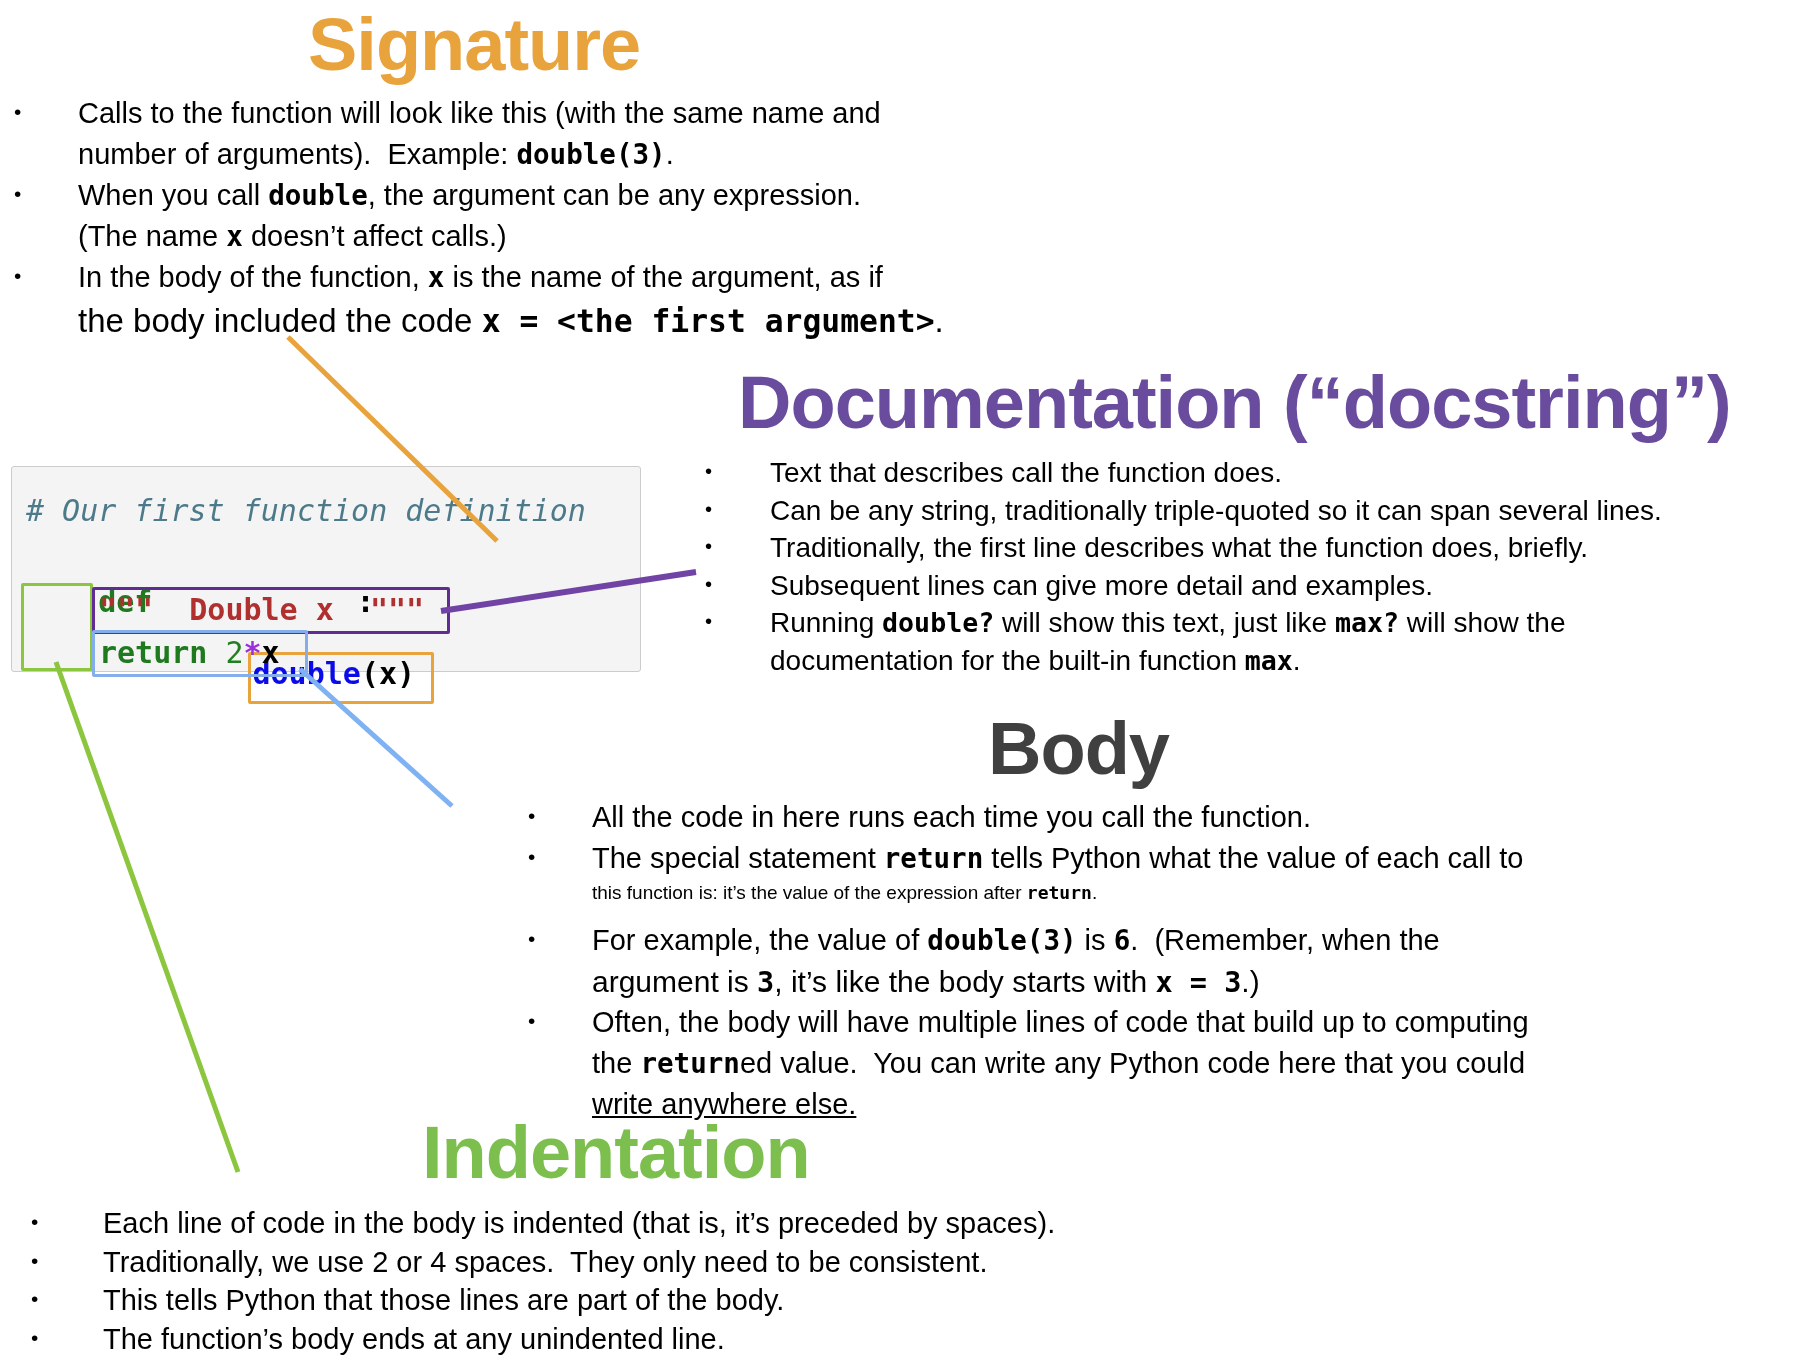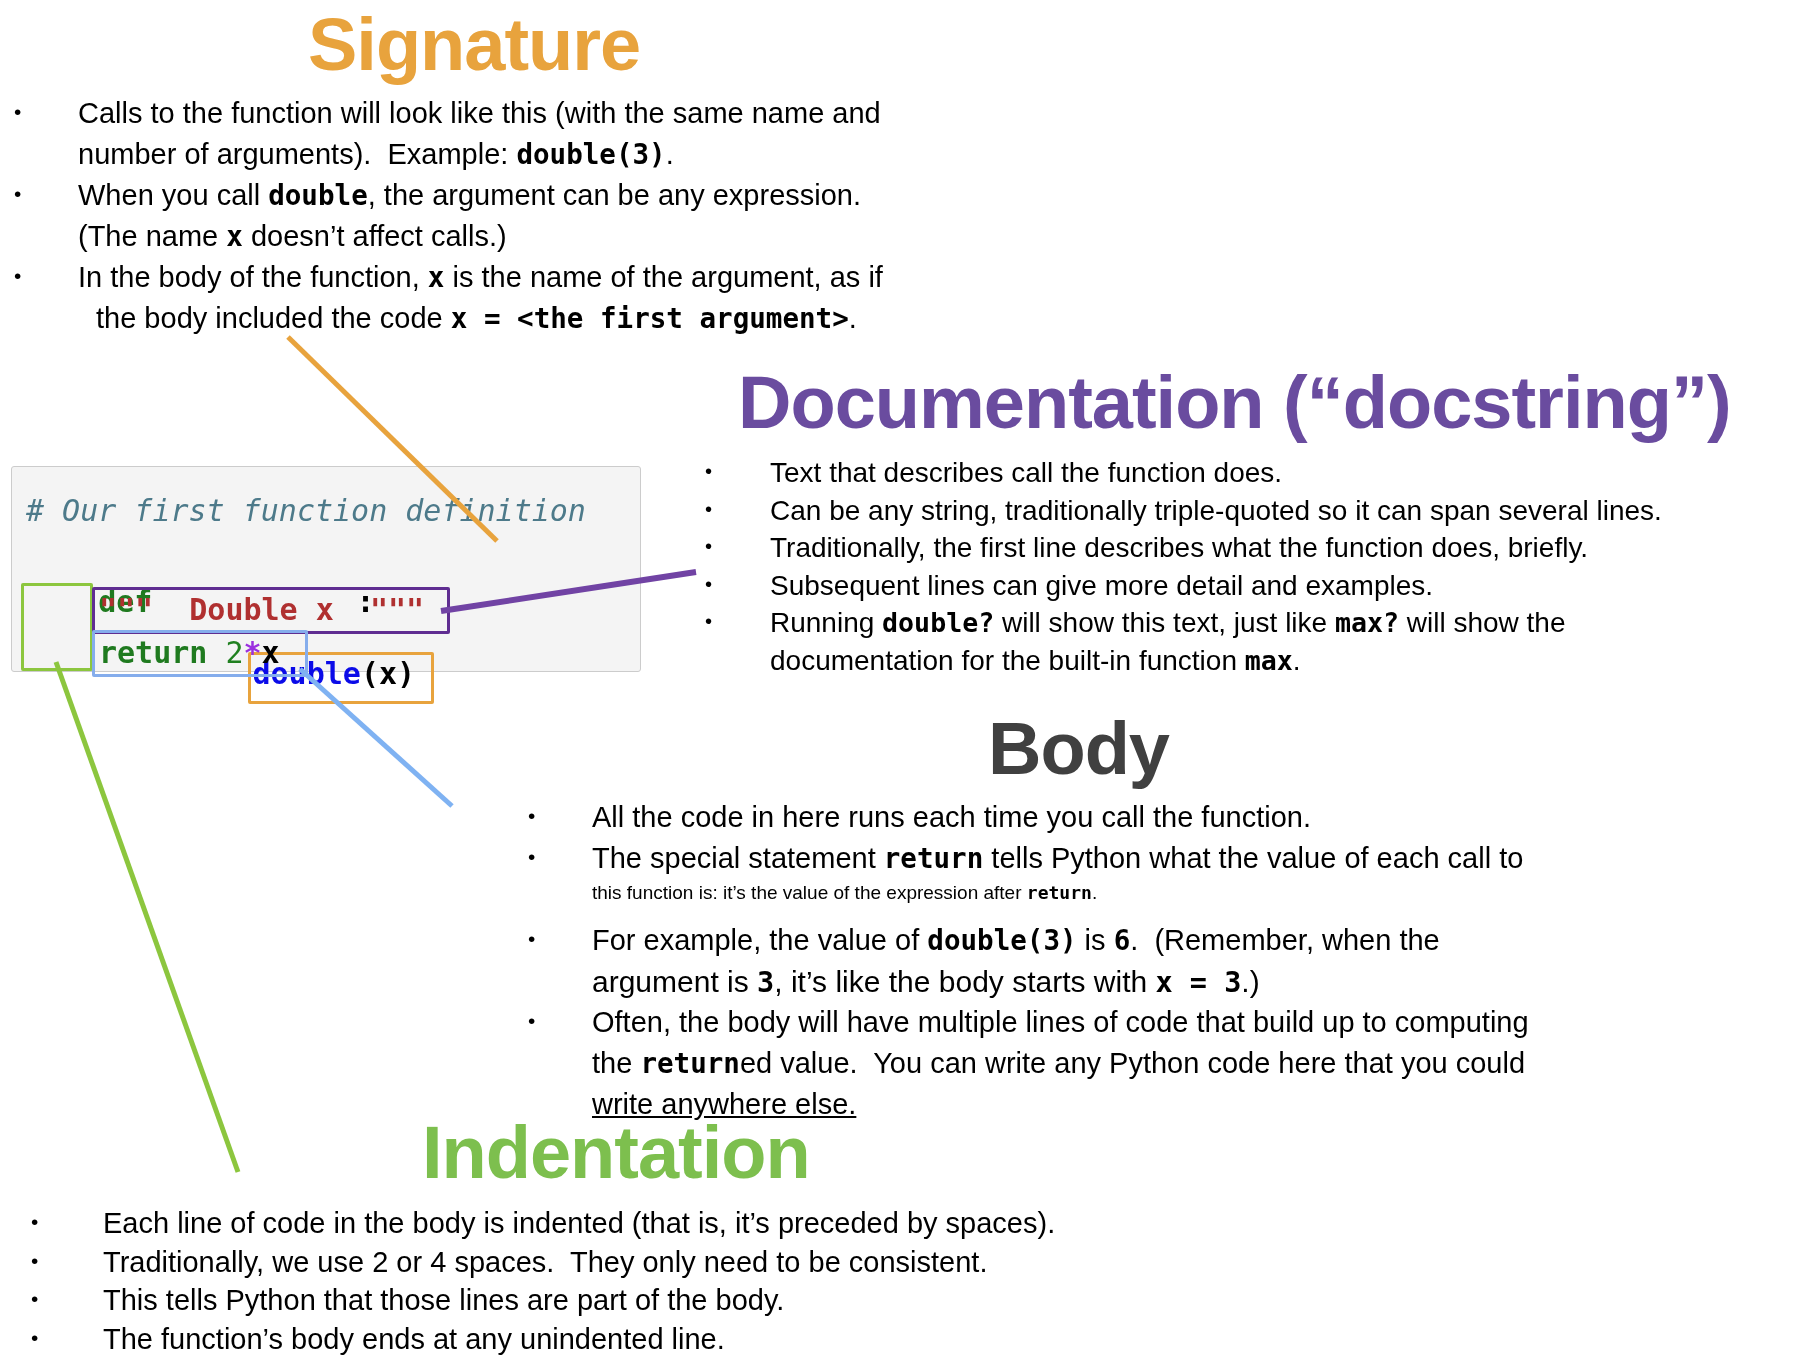--- a/index.html
+++ b/index.html
@@ -51,21 +51,21 @@
 <div class="heading" id="h-documentation" style="color: rgb(106, 76, 159);">Documentation (“docstring”)</div>
 <div class="heading" id="h-body" style="color: #404040;">Body</div>
 <div class="heading" id="h-indentation" style="color: rgb(125, 191, 78);">Indentation</div>
 
 <div class="bullet-list">
     <div class="bline" style="left: 78px; top: 96px; font-size: 29px;"><span class="dot" style="left: -64px;">•</span><span class="run-p">Calls to the function will look like this (with the same name and</span></div>
     <div class="bline" style="left: 78px; top: 137px; font-size: 29px;"><span class="run-p">number of arguments).  Example: </span><span class="run-c">double(3)</span><span class="run-p">.</span></div>
     <div class="bline" style="left: 78px; top: 178px; font-size: 29px;"><span class="dot" style="left: -64px;">•</span><span class="run-p">When you call </span><span class="run-c">double</span><span class="run-p">, the argument can be any expression.</span></div>
     <div class="bline" style="left: 78px; top: 219px; font-size: 29px;"><span class="run-p">(The name </span><span class="run-c">x</span><span class="run-p"> doesn’t affect calls.)</span></div>
     <div class="bline" style="left: 78px; top: 260px; font-size: 29px;"><span class="dot" style="left: -64px;">•</span><span class="run-p">In the body of the function, </span><span class="run-c">x</span><span class="run-p"> is the name of the argument, as if</span></div>
-    <div class="bline" style="left: 96px; top: 301px; font-size: 29px;"><span class="run-p">the body included the code </span><span class="run-c">x = &lt;the first argument&gt;</span><span class="run-p">.</span></div>
+    <div class="bline" style="left: 78px; top: 301px; font-size: 33px;"><span class="run-p">the body included the code </span><span class="run-c">x = &lt;the first argument&gt;</span><span class="run-p">.</span></div>
   </div>
 <div class="bullet-list">
     <div class="bline" style="left: 770px; top: 456px; font-size: 28px;"><span class="dot" style="left: -65px;">•</span><span class="run-p">Text that describes call the function does.</span></div>
     <div class="bline" style="left: 770px; top: 493.5px; font-size: 28px;"><span class="dot" style="left: -65px;">•</span><span class="run-p">Can be any string, traditionally triple-quoted so it can span several lines.</span></div>
     <div class="bline" style="left: 770px; top: 531px; font-size: 28px;"><span class="dot" style="left: -65px;">•</span><span class="run-p">Traditionally, the first line describes what the function does, briefly.</span></div>
     <div class="bline" style="left: 770px; top: 568.5px; font-size: 28px;"><span class="dot" style="left: -65px;">•</span><span class="run-p">Subsequent lines can give more detail and examples.</span></div>
     <div class="bline" style="left: 770px; top: 606px; font-size: 28px;"><span class="dot" style="left: -65px;">•</span><span class="run-p">Running </span><span class="run-c">double?</span><span class="run-p"> will show this text, just like </span><span class="run-c">max?</span><span class="run-p"> will show the</span></div>
     <div class="bline" style="left: 770px; top: 643.5px; font-size: 28px;"><span class="run-p">documentation for the built-in function </span><span class="run-c">max</span><span class="run-p">.</span></div>
   </div>
 <div class="bullet-list">

